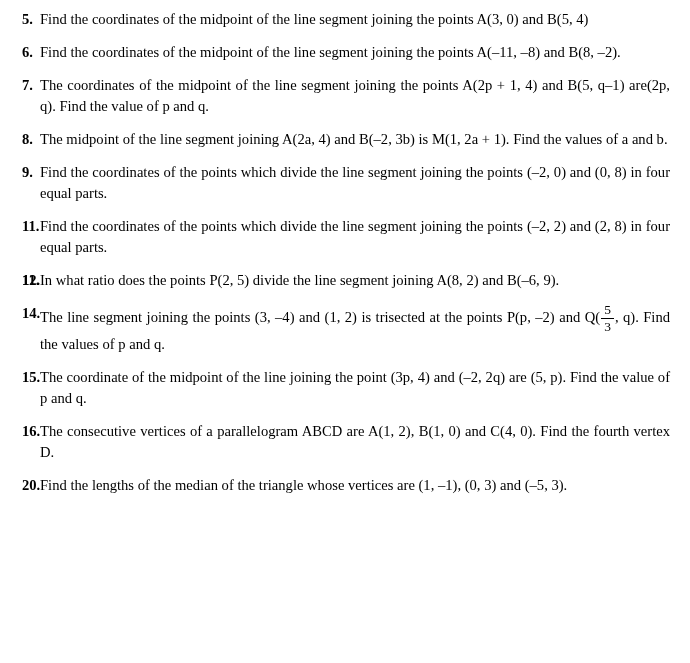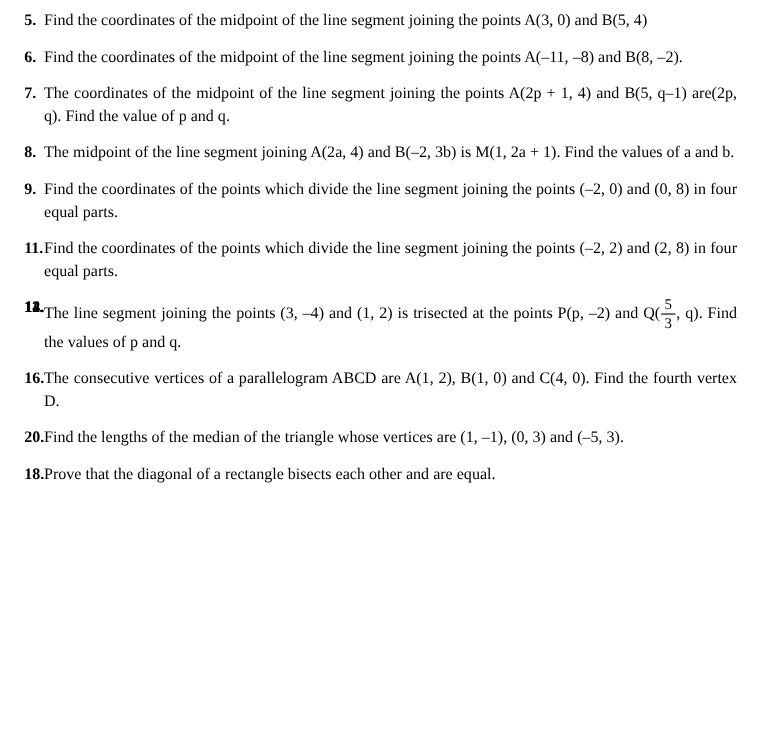--- a/index.html
+++ b/index.html
@@ -86,37 +86,38 @@
     <span class="num">11.</span>
     <span class="text">Find the coordinates of the points which divide the line segment joining the points (–2, 2) and (2, 8) in four equal parts.</span>
   </div>
 
   <div class="item">
     <span class="num">11.</span>
   </div>
 
   <div class="item">
     <span class="num">12.</span>
+    <span class="text">In what ratio does the points P(2, 5) divide the line segment joining A(8, 2) and B(–6, 9).</span>
   </div>
 
 
   <div class="item">
     <span class="num">14.</span>
     <span class="text"><span>The line segment joining the points (3, –4) and (1, 2) is trisected at the points P(p, –2) and Q(</span><span class="frac"><span class="fnum">5</span><span class="fden">3</span></span><span>, q). Find the values of p and q.</span></span>
   </div>
 
+  <div class="item">
+    <span class="num">15.</span>
+    <span class="text">The coordinate of the midpoint of the line joining the point (3p, 4) and (–2, 2q) are (5, p). Find the value of p and q.</span>
+  </div>
 
   <div class="item">
     <span class="num">16.</span>
     <span class="text">The consecutive vertices of a parallelogram ABCD are A(1, 2), B(1, 0) and C(4, 0). Find the fourth vertex D.</span>
   </div>
 
   <div class="item">
     <span class="num">20.</span>
     <span class="text">Find the lengths of the median of the triangle whose vertices are (1, –1), (0, 3) and (–5, 3).</span>
   </div>
 
-  <div class="item">
-    <span class="num">18.</span>
-    <span class="text">Prove that the diagonal of a rectangle bisects each other and are equal.</span>
-  </div>
 
 </div>
 
 </body></html>

